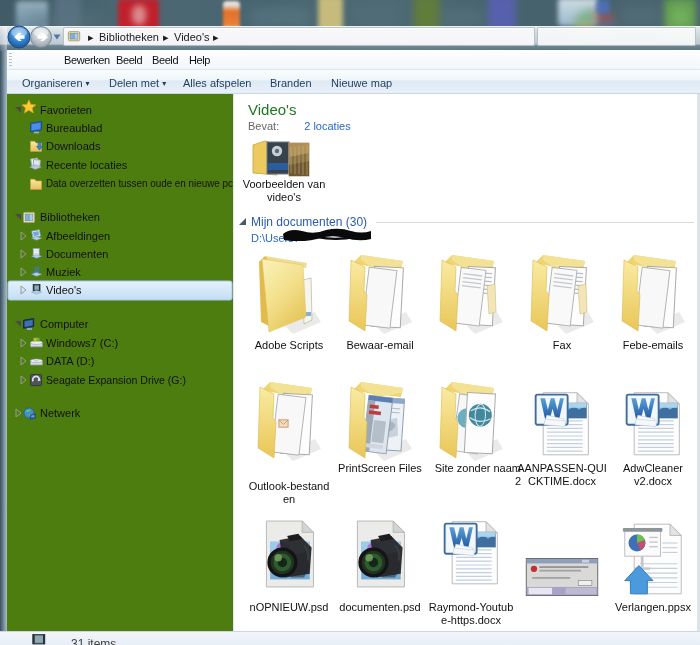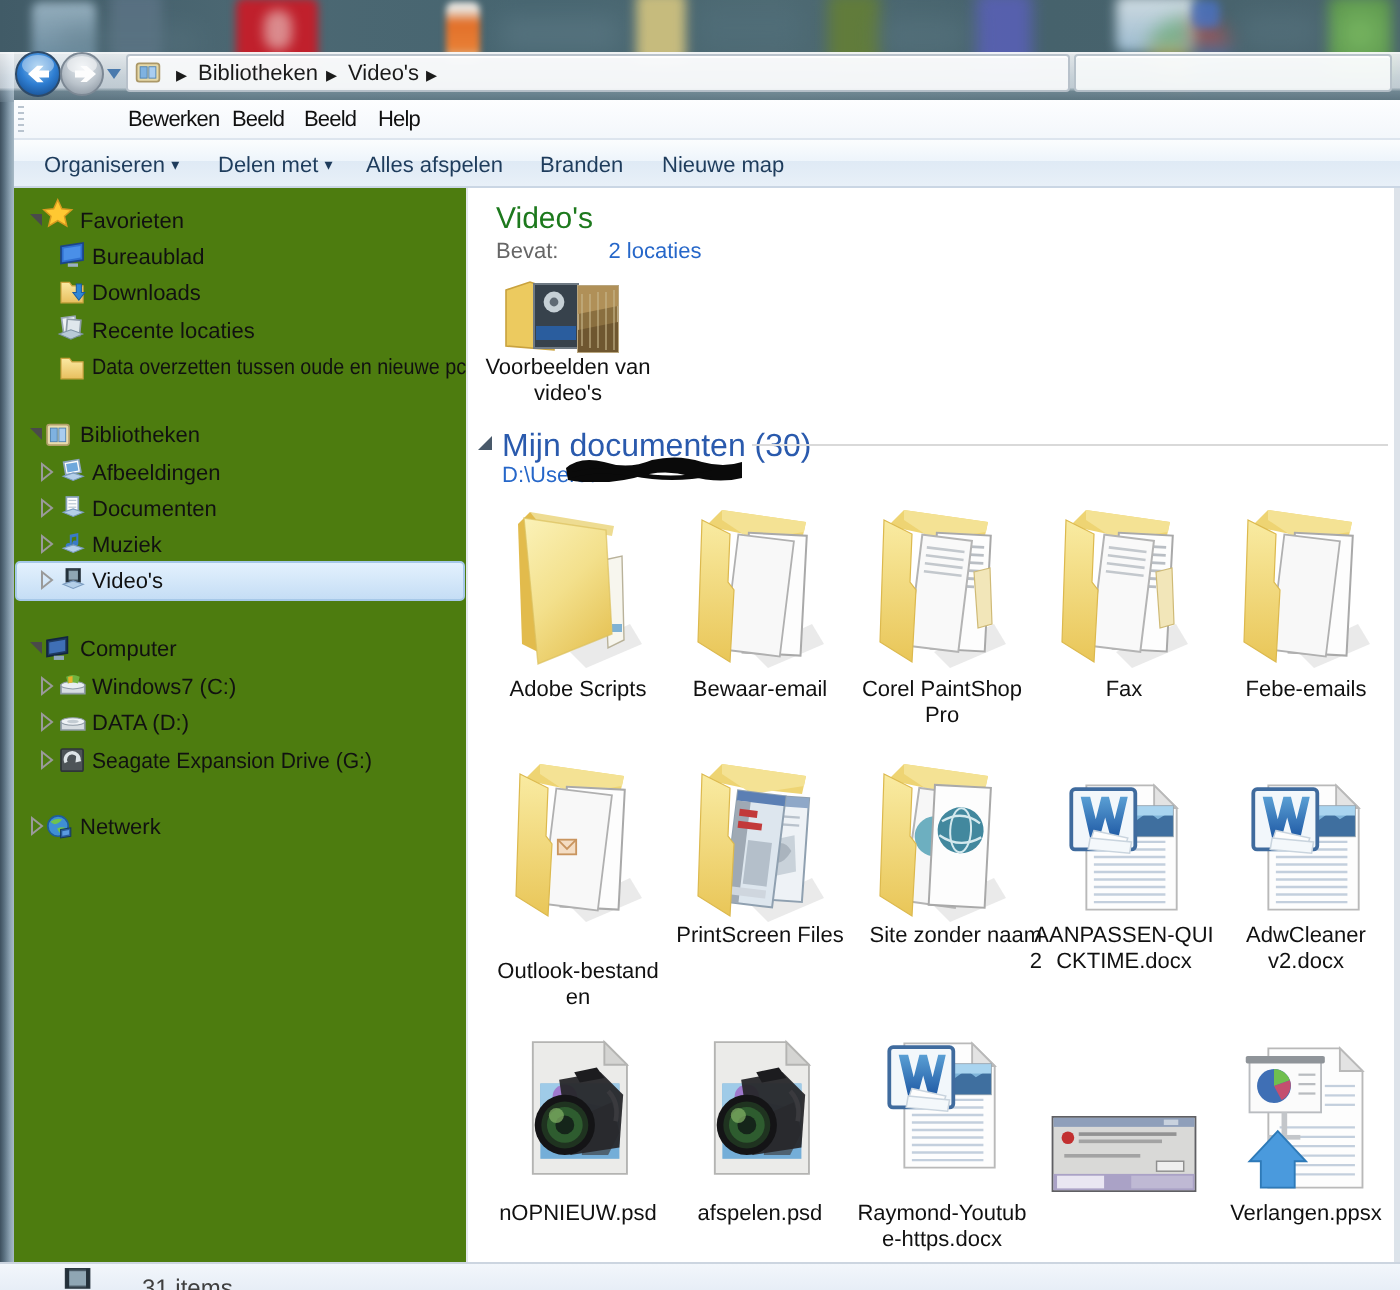--- a/index.html
+++ b/index.html
@@ -462,21 +462,21 @@
 
 <svg class="abs" style="left:17px;top:45px;" width="64" height="40">
       <use href="#samplevid"></use>
     </svg>
 <div class="lbl" style="left:0px;top:84px;width:100px;">Voorbeelden van
 video's</div>
 
 <svg class="abs" style="left:5px;top:124px;" width="8" height="8">
       <path d="M7 0 L7 7 L0 7 Z" fill="#49596a"></path>
     </svg>
-<div class="abs" style="left:17px;top:121px;font-size:16px;color:#2a5aad;">Mijn documenten (30)</div>
+<div class="abs" style="left:17px;top:121px;font-size:12px;color:#2a5aad;">Mijn documenten (30)</div>
 <div class="abs" style="left:142px;top:128px;width:318px;height:1px;background:#d9d9d9;"></div>
 <div class="abs" style="left:17px;top:138px;font-size:11px;color:#2667c9;">D:\Users\</div>
 <svg class="abs" style="left:48px;top:133px;" width="90" height="14" viewBox="0 0 90 14">
   <path d="M1 7 Q8 1 20 4 Q32 8 44 3 Q57 0 69 4 Q80 7 89 4 L89 12 Q77 15 63 11 Q49 7 35 12 Q18 16 2 13 Z" fill="#0a0a0a"></path>
       <path d="M4 9 Q20 5 36 9 Q56 13 74 8 L74 11 Q54 15 34 11 Q16 8 4 12 Z" fill="#0a0a0a"></path>
 </svg>
 
 <svg class="abs" style="left:23px;top:160px;" width="64" height="82">
       <use href="#folder-closed"></use>
     </svg>
@@ -522,35 +522,33 @@
     </svg>
 <svg class="abs" style="left:291px;top:464px;" width="74" height="38">
       <use href="#jpg"></use>
     </svg>
 <svg class="abs" style="left:387px;top:424px;" width="64" height="82">
       <use href="#ppsx"></use>
     </svg>
 
 <div class="lbl" style="left:5px;top:245px;width:100px;">Adobe Scripts</div>
 <div class="lbl" style="left:96px;top:245px;width:100px;">Bewaar-email</div>
-<div class="lbl" style="left:187px;top:245px;width:100px;">Corel PaintShop
-Pro</div>
 <div class="lbl" style="left:278px;top:245px;width:100px;">Fax</div>
 <div class="lbl" style="left:369px;top:245px;width:100px;">Febe-emails</div>
 <div class="lbl" style="left:5px;top:368px;width:100px;margin-top:18px;">Outlook-bestand
 en</div>
 <div class="lbl" style="left:96px;top:368px;width:100px;">PrintScreen Files</div>
 <div class="lbl" style="left:187px;top:368px;width:100px;text-align:right;">Site zonder naam
 2</div>
 <div class="lbl" style="left:278px;top:368px;width:100px;">AANPASSEN-QUI
 CKTIME.docx</div>
 <div class="lbl" style="left:369px;top:368px;width:100px;">AdwCleaner
 v2.docx</div>
 <div class="lbl" style="left:5px;top:507px;width:100px;">nOPNIEUW.psd</div>
-<div class="lbl" style="left:96px;top:507px;width:100px;">afspelen.psd</div>
+<div class="lbl" style="left:96px;top:507px;width:100px;">documenten.psd</div>
 <div class="lbl" style="left:187px;top:507px;width:100px;">Raymond-Youtub
 e-https.docx</div>
 <div class="lbl" style="left:369px;top:507px;width:100px;">Verlangen.ppsx</div>
 </div>
 <div class="abs" id="rightedge"></div>
 <div class="abs" id="status">
   <svg style="position:absolute;left:32px;top:2px;" width="16" height="12" viewBox="0 0 20 14">
     <rect x="1" y="0" width="15" height="12" fill="#4a5a66" stroke="#2e3a44"></rect>
     <rect x="3.2" y="1.5" width="10.6" height="9" fill="#8fa6b4"></rect>
     <rect x="1" y="0" width="2.2" height="12" fill="#23303a"></rect>

